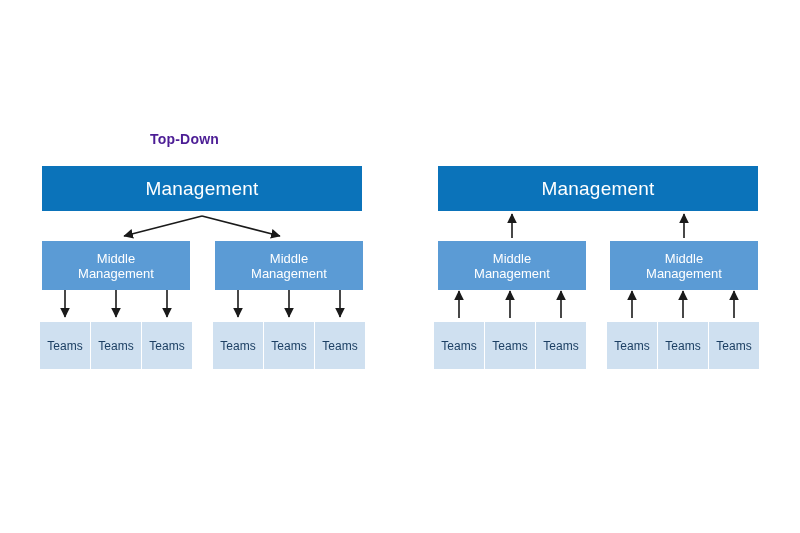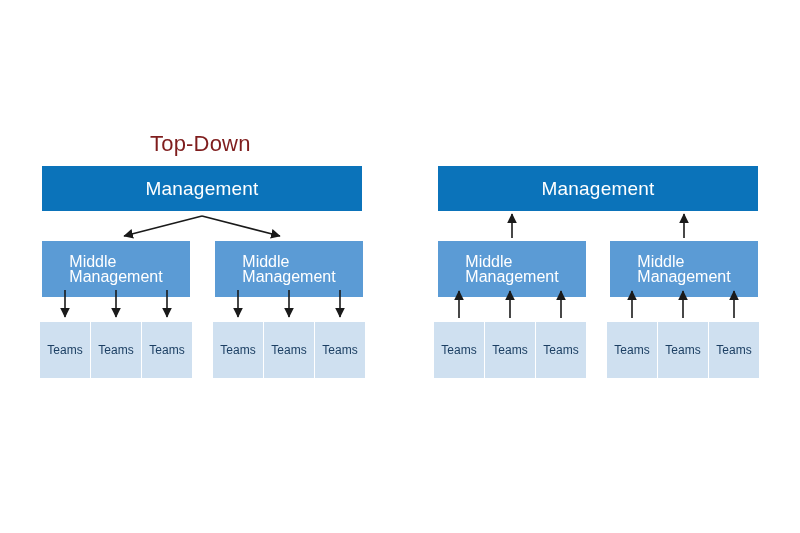--- a/index.html
+++ b/index.html
@@ -15,23 +15,23 @@
     overflow: hidden;
   }
   .canvas {
     position: absolute;
     left: 0; top: 0;
     width: 800px;
     height: 533px;
   }
   .diagram-title {
     position: absolute;
-    font-size: 22px;
-    color: #7f1d1d;
-    font-weight: normal;
+    font-size: 14px;
+    color: #4c1d95;
+    font-weight: bold;
     white-space: nowrap;
     letter-spacing: 0.2px;
   }
   #title-top-down {
     left: 150px;
     top: 131px;
   }
   #title-bottom-up {
     left: 536px;
     top: 376px;
@@ -55,45 +55,45 @@
   #mgmt-right {
     left: 438px;
     top: 166px;
     width: 320px;
     height: 45px;
   }
   .mid-box {
     position: absolute;
     background: #5b9bd5;
     color: #ffffff;
-    font-size: 16px;
+    font-size: 13px;
     line-height: 15px;
-    text-align: left;
+    text-align: center;
     display: flex;
     align-items: center;
     justify-content: center;
     width: 148px;
-    height: 56px;
+    height: 49px;
   }
   .mid-box span { display: block; }
   #mid-l1 { left: 42px;  top: 241px; }
   #mid-l2 { left: 215px; top: 241px; }
   #mid-r1 { left: 438px; top: 241px; }
   #mid-r2 { left: 610px; top: 241px; }
 
   .team-box {
     position: absolute;
     background: #cfe0f0;
     color: #1c3f63;
     font-size: 12px;
     display: flex;
     align-items: center;
     justify-content: center;
     width: 50px;
-    height: 56px;
+    height: 47px;
   }
   
   #team-l1a { left: 40px;  top: 322px; }
   #team-l1b { left: 91px;  top: 322px; }
   #team-l1c { left: 142px; top: 322px; }
   
   #team-l2a { left: 213px; top: 322px; }
   #team-l2b { left: 264px; top: 322px; }
   #team-l2c { left: 315px; top: 322px; }
   

